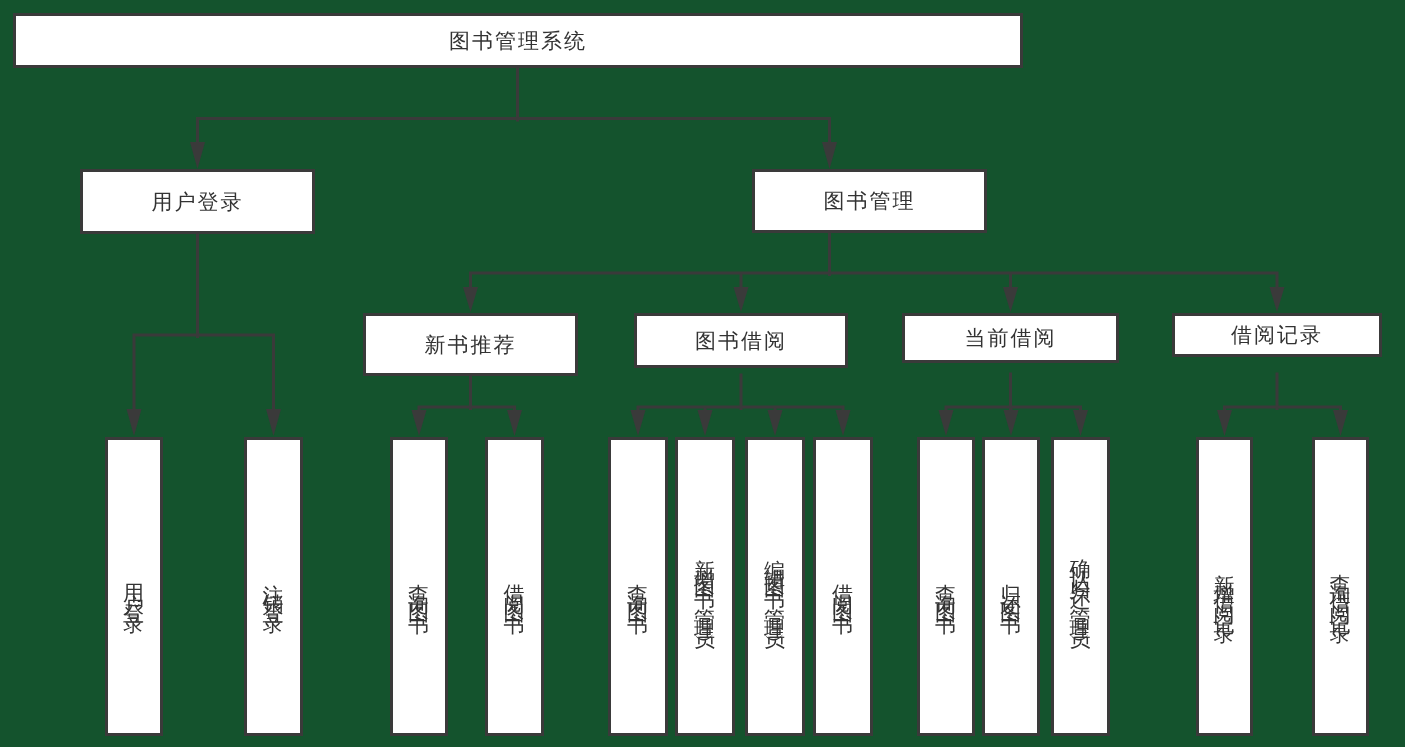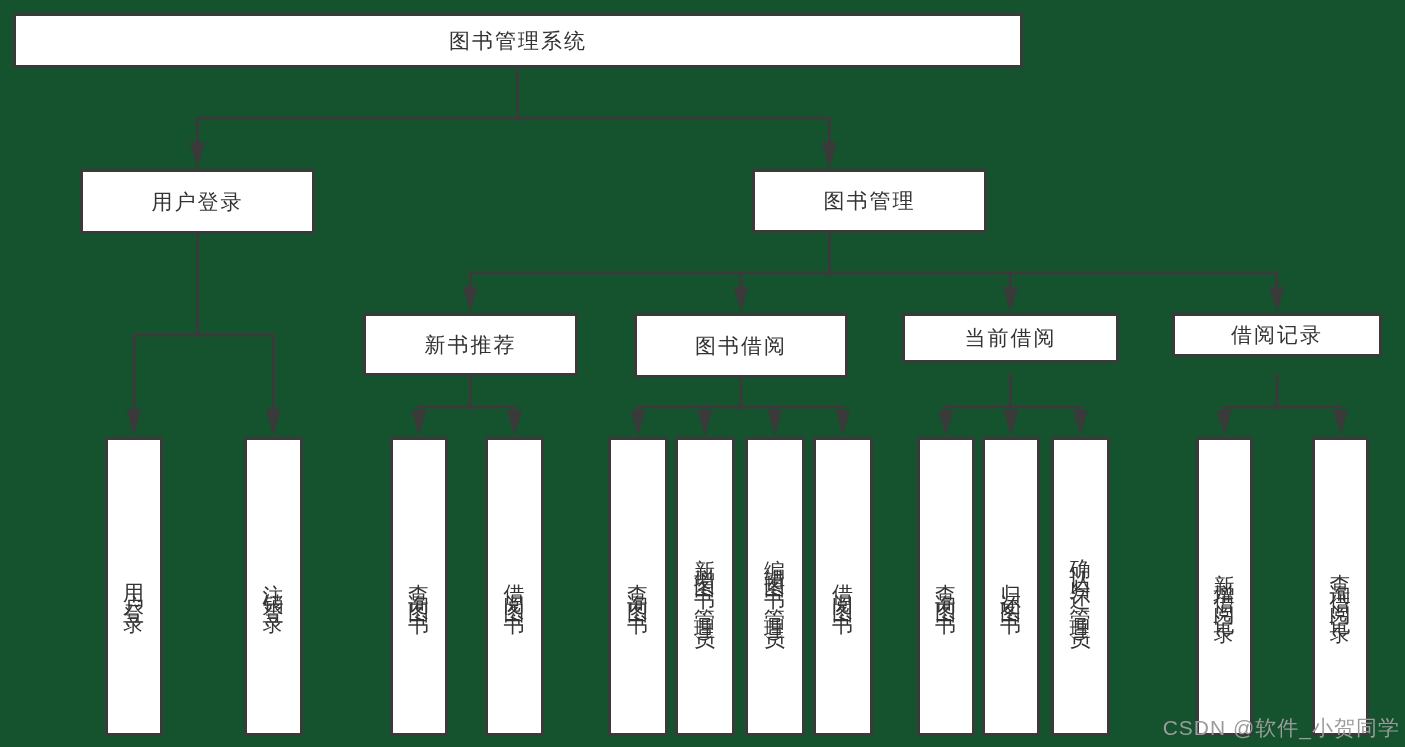--- a/index.html
+++ b/index.html
@@ -129,21 +129,21 @@
   <div class="box" style="left:80px;top:169px;width:235px;height:65px">
     <span class="hlabel">用户登录</span>
   </div>
   <div class="box" style="left:752px;top:169px;width:235px;height:64px">
     <span class="hlabel">图书管理</span>
   </div>
 
   <div class="box" style="left:363px;top:313px;width:215px;height:63px">
     <span class="hlabel">新书推荐</span>
   </div>
-  <div class="box" style="left:634px;top:313px;width:214px;height:65px">
+  <div class="box" style="left:634px;top:313px;width:214px;height:55px">
     <span class="hlabel">图书借阅</span>
   </div>
   <div class="box" style="left:902px;top:313px;width:217px;height:50px">
     <span class="hlabel">当前借阅</span>
   </div>
   <div class="box" style="left:1172px;top:313px;width:210px;height:44px">
     <span class="hlabel">借阅记录</span>
   </div>
 
   <div class="box" style="left:105px;top:437px;width:58px;height:299px">
@@ -183,15 +183,14 @@
     <span class="vlabel">确认归还（管理员）</span>
   </div>
 
   <div class="box" style="left:1196px;top:437px;width:57px;height:299px">
     <span class="vlabel">新增借阅记录</span>
   </div>
   <div class="box" style="left:1312px;top:437px;width:57px;height:299px">
     <span class="vlabel">查询借阅记录</span>
   </div>
 
-  <div class="watermark">CSDN @软件_小贺同学</div>
 
 </div>
 
 </body></html>

